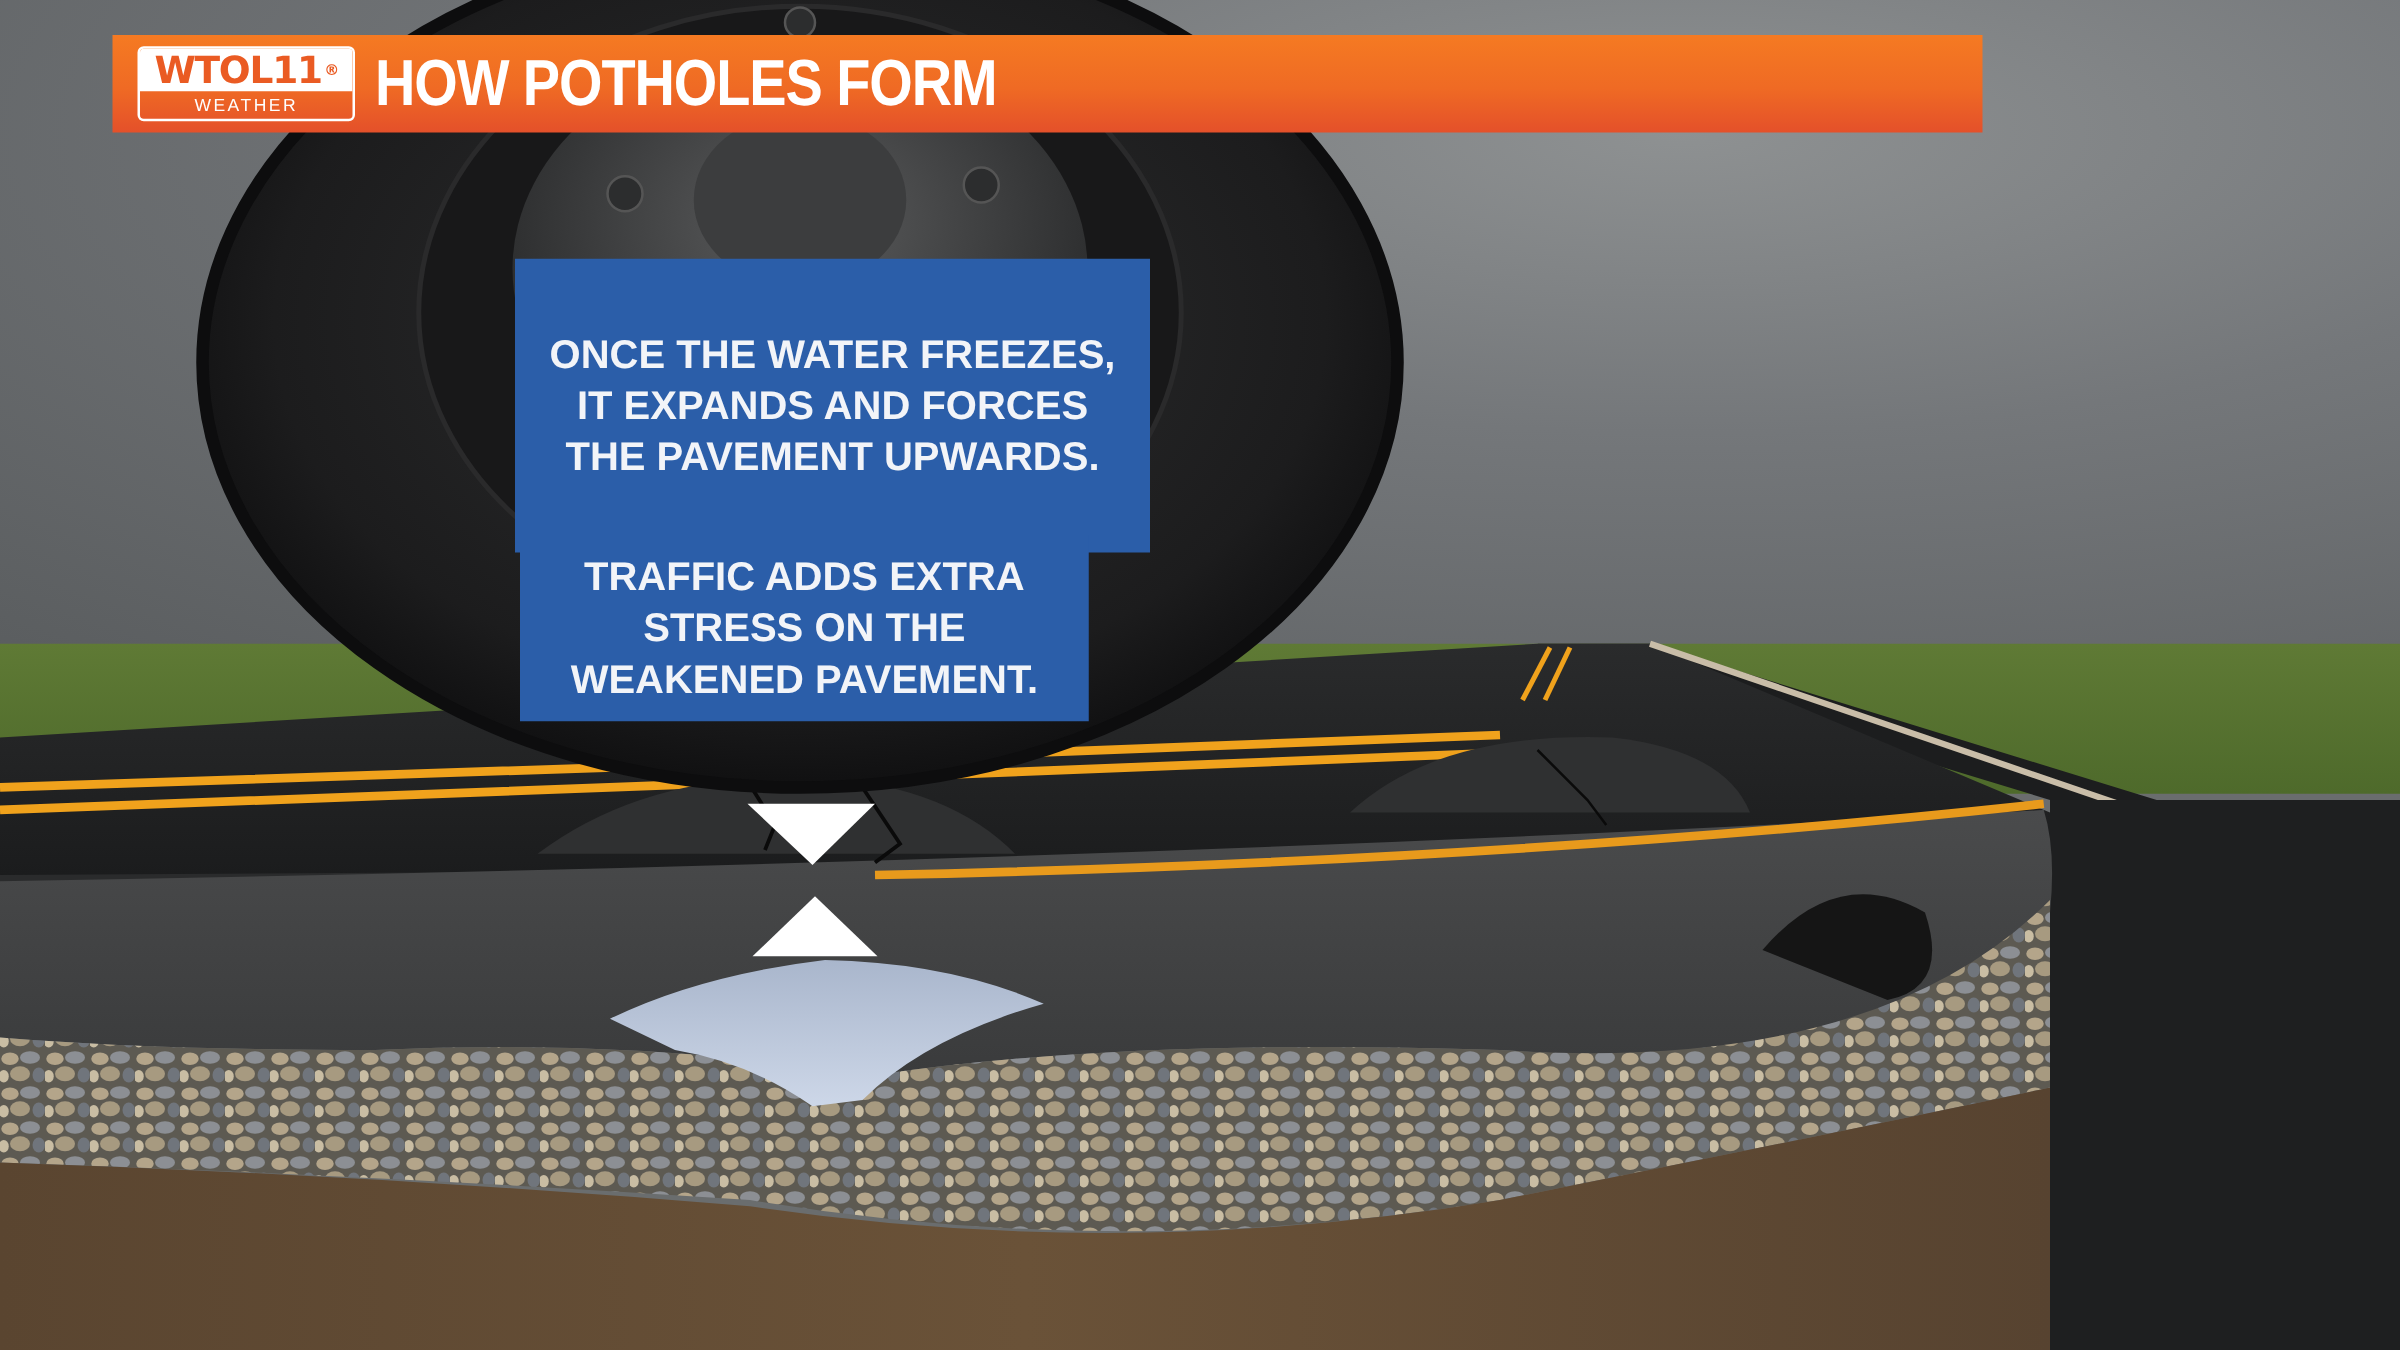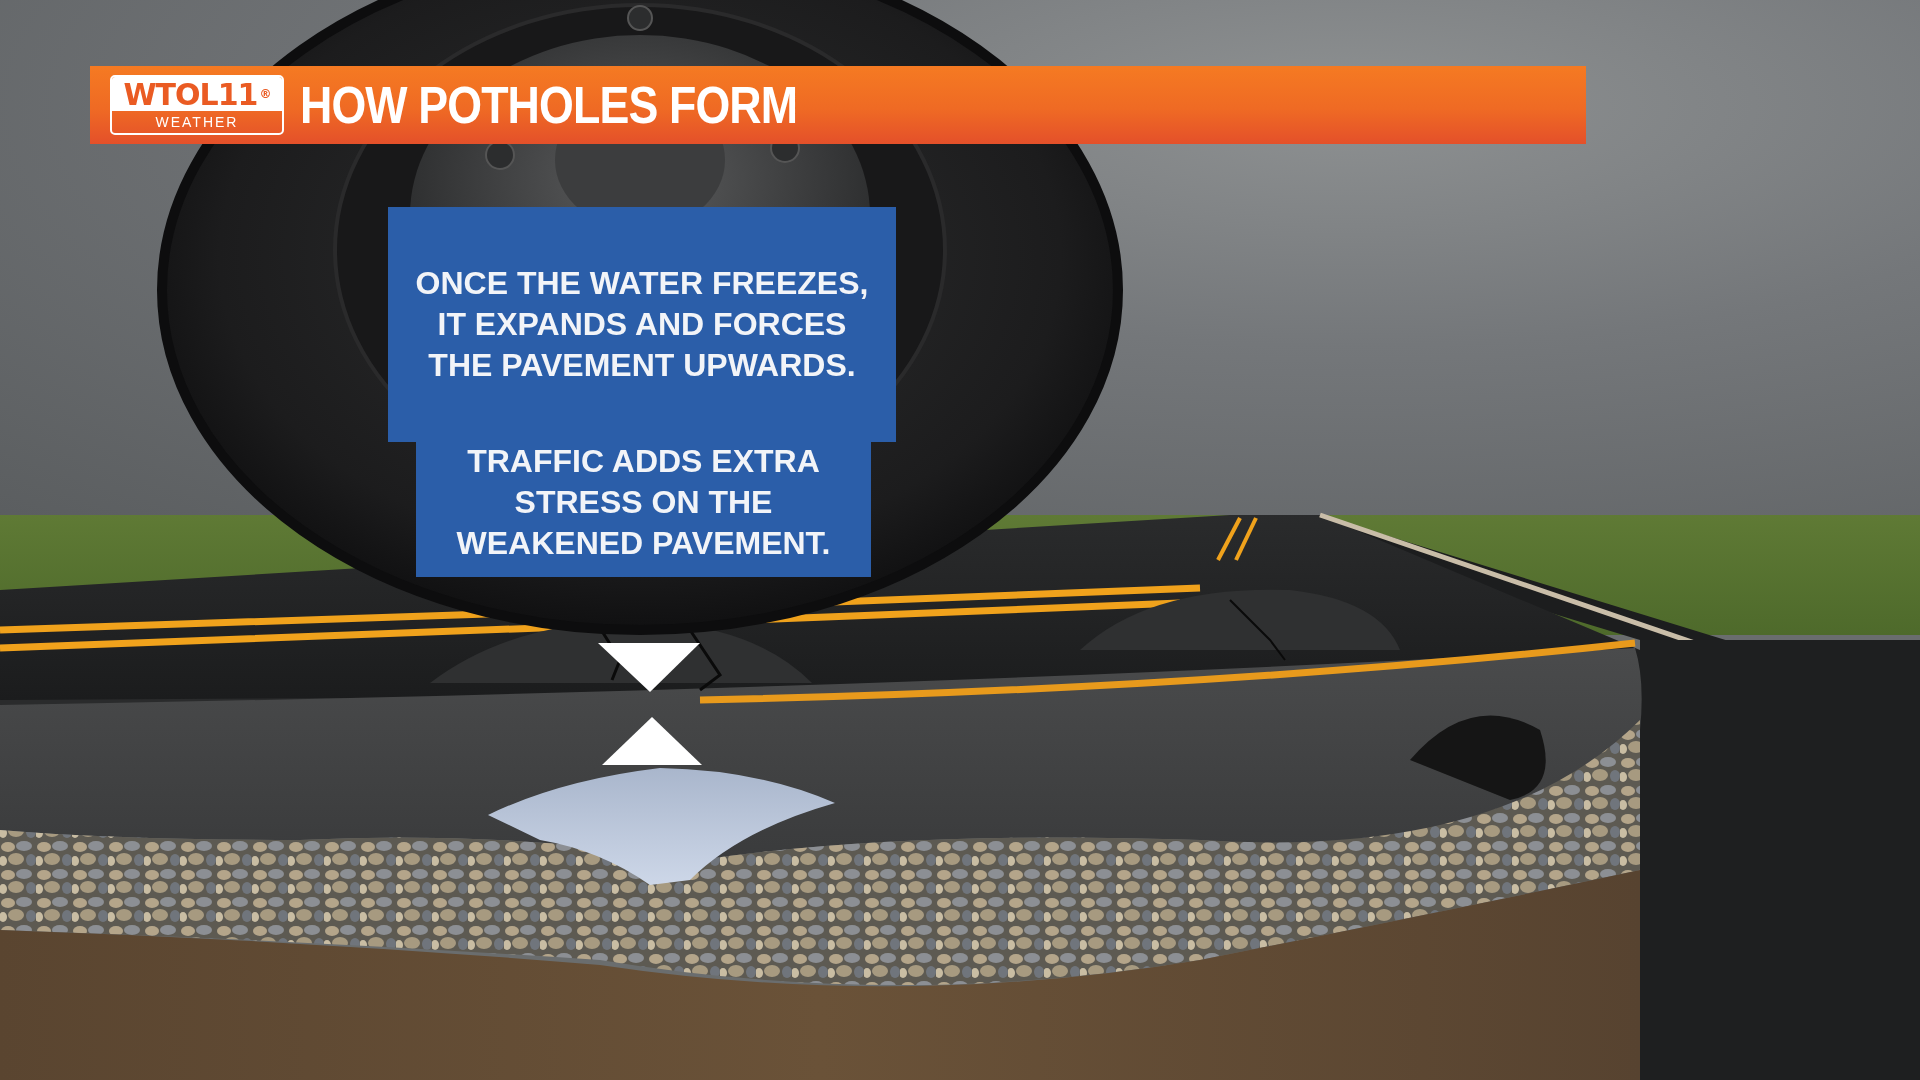--- a/index.html
+++ b/index.html
@@ -2,27 +2,27 @@
 <html><head>
 <meta charset="utf-8">
 <style>
   html,body{margin:0;padding:0;}
   body{width:1920px;height:1080px;position:relative;overflow:hidden;background:#6a6d6e;font-family:"Liberation Sans","DejaVu Sans",sans-serif;}
   .layer{position:absolute;}
   .sky{left:0;top:0;width:1920px;height:530px;background:radial-gradient(ellipse at 70% 20%,#8e9192 0%,#74777a 40%,#5a5d5f 100%);}
   .grass{left:0;top:515px;width:1920px;height:120px;background:linear-gradient(180deg,#5f7a35,#4e6a2b);}
   .soil{left:0;top:0;width:1920px;height:1080px;}
   .tire{left:0;top:0;width:1920px;height:1080px;}
-  .banner{left:90px;top:28px;width:1496px;height:78px;background:linear-gradient(180deg,#f57a22 0%,#ef6a24 55%,#e4502a 100%);display:flex;align-items:center;margin-top:38px;}
+  .banner{left:90px;top:28px;width:1496px;height:78px;background:linear-gradient(180deg,#f57a22 0%,#ef6a24 55%,#e4502a 100%);display:flex;align-items:center;}
   .logo{margin-left:20px;width:170px;height:56px;border:2px solid #fff;border-radius:5px;display:flex;flex-direction:column;overflow:hidden;}
   .logo-top{height:34px;background:#fff;color:#ea5b23;font-weight:900;font-size:30px;display:flex;align-items:center;justify-content:center;letter-spacing:-1px;font-family:"DejaVu Sans",sans-serif;}
   .logo-bottom{height:22px;color:#fff;font-size:14px;display:flex;align-items:center;justify-content:center;letter-spacing:2px;}
   .title{margin-left:16px;color:#fff;font-size:52px;font-weight:bold;letter-spacing:-1px;transform:scaleX(0.86);transform-origin:left center;white-space:nowrap;}
   .info{position:absolute;background:#2b5ea9;color:#f2f4f8;font-weight:bold;text-align:center;display:flex;align-items:center;justify-content:center;box-sizing:border-box;line-height:41px;font-size:32px;}
-  .info1{left:388px;top:207px;width:508px;height:235px;padding:0 25px;}
+  .info1{left:412px;top:207px;width:508px;height:235px;padding:0 25px;}
   .info2{left:416px;top:428px;width:455px;height:149px;padding:0 10px;}
 </style>
 </head>
 <body>
 
 <div class="layer sky"></div>
 <div class="layer grass"></div>
 
 <svg class="layer soil" viewBox="0 0 1920 1080" width="1920" height="1080">
   <defs>

